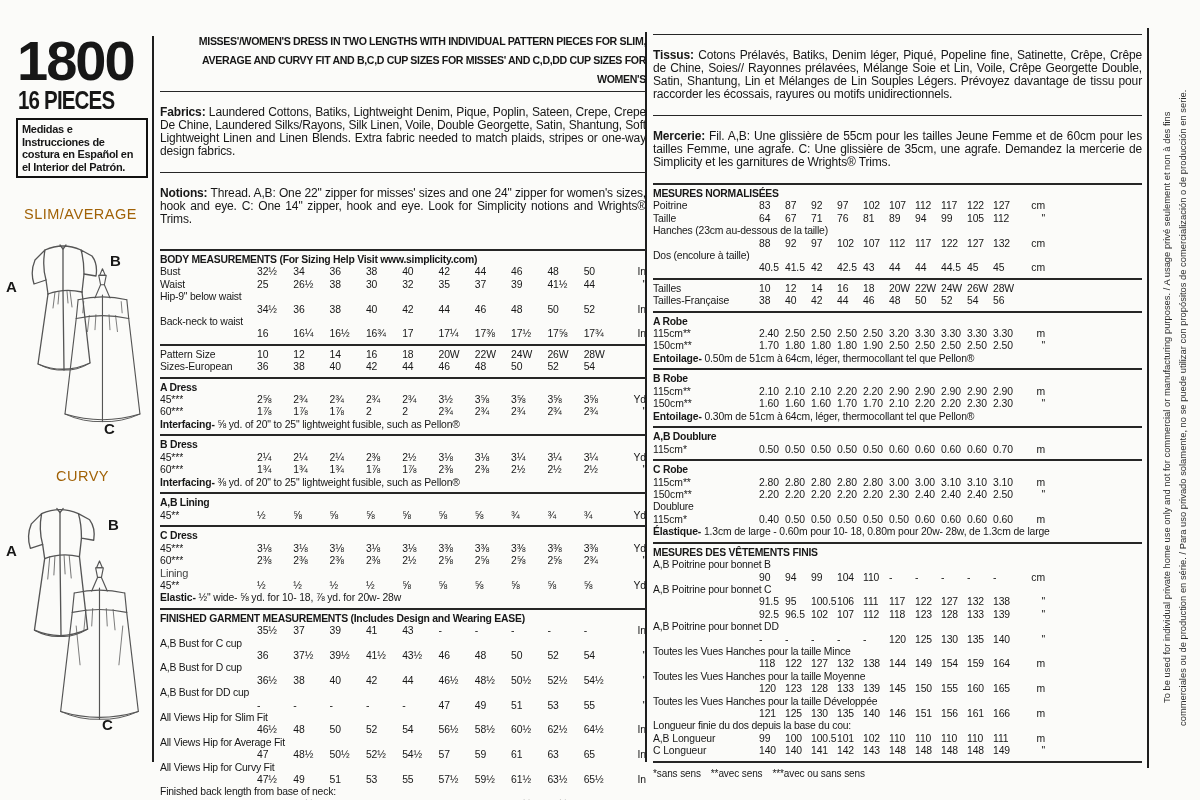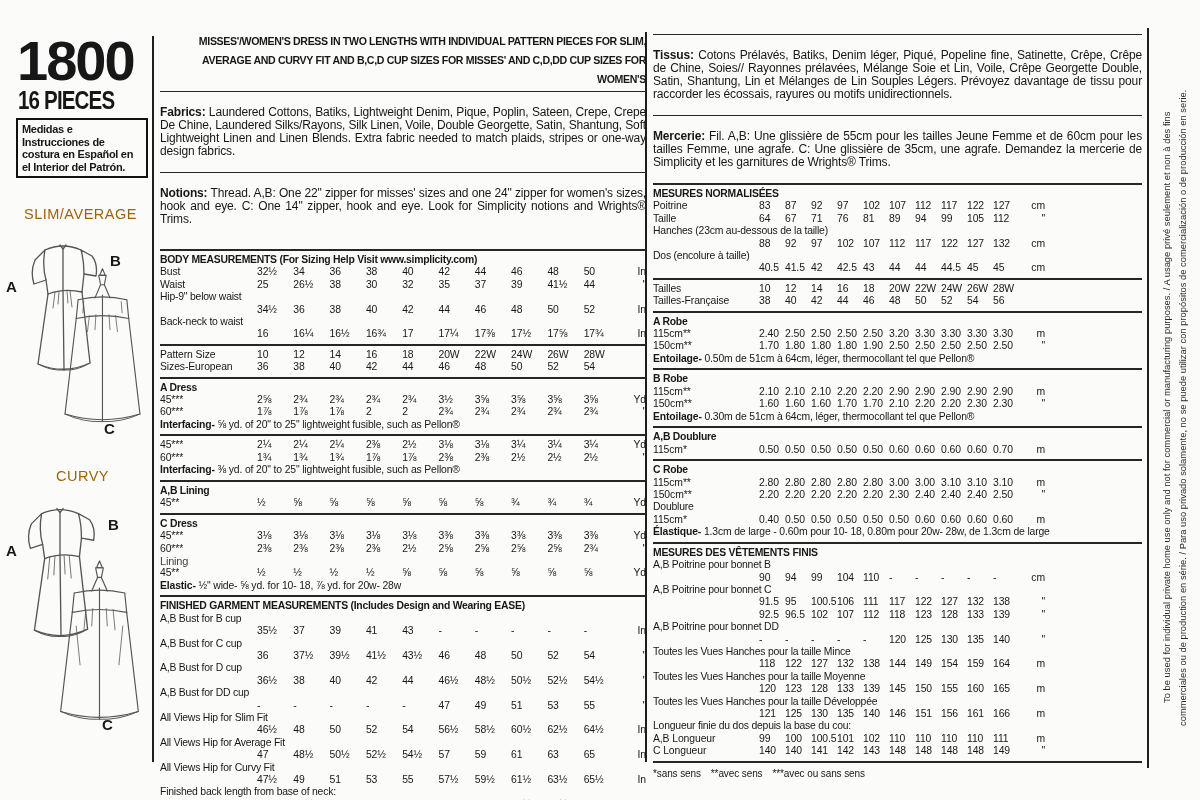--- a/index.html
+++ b/index.html
@@ -274,20 +274,21 @@
             <span class="cell">2¾</span>
             <span class="cell">2¾</span>
             <span class="cell">2¾</span>
             <span class="cell">2¾</span>
             <span class="cell">2¾</span>
           </div>
           <div class="unit">"</div>
         </div>
         <div class="note"><span class="lead">Interfacing-</span><span> ⅝ yd. of 20" to 25" lightweight fusible, such as Pellon®</span></div>
         <div class="rule"></div>
+        <div class="sec-title">B Dress</div>
         <div class="row">
           <div class="lbl">45***</div>
           <div class="vals">
             <span class="cell">2¼</span>
             <span class="cell">2¼</span>
             <span class="cell">2¼</span>
             <span class="cell">2⅜</span>
             <span class="cell">2½</span>
             <span class="cell">3⅛</span>
             <span class="cell">3⅛</span>
@@ -379,21 +380,20 @@
             <span class="cell">⅝</span>
             <span class="cell">⅝</span>
             <span class="cell">⅝</span>
             <span class="cell">⅝</span>
           </div>
           <div class="unit">Yd</div>
         </div>
         <div class="note"><span class="lead">Elastic-</span><span> ½" wide- ⅝ yd. for 10- 18, ⅞ yd. for 20w- 28w</span></div>
         <div class="rule"></div>
         <div class="sec-title">FINISHED GARMENT MEASUREMENTS (Includes Design and Wearing EASE)</div>
-        <div class="blk-lbl">A,B Bust for B cup</div>
         <div class="row">
           <div class="lbl"></div>
           <div class="vals">
             <span class="cell">35½</span>
             <span class="cell">37</span>
             <span class="cell">39</span>
             <span class="cell">41</span>
             <span class="cell">43</span>
             <span class="cell">-</span>
             <span class="cell">-</span>

